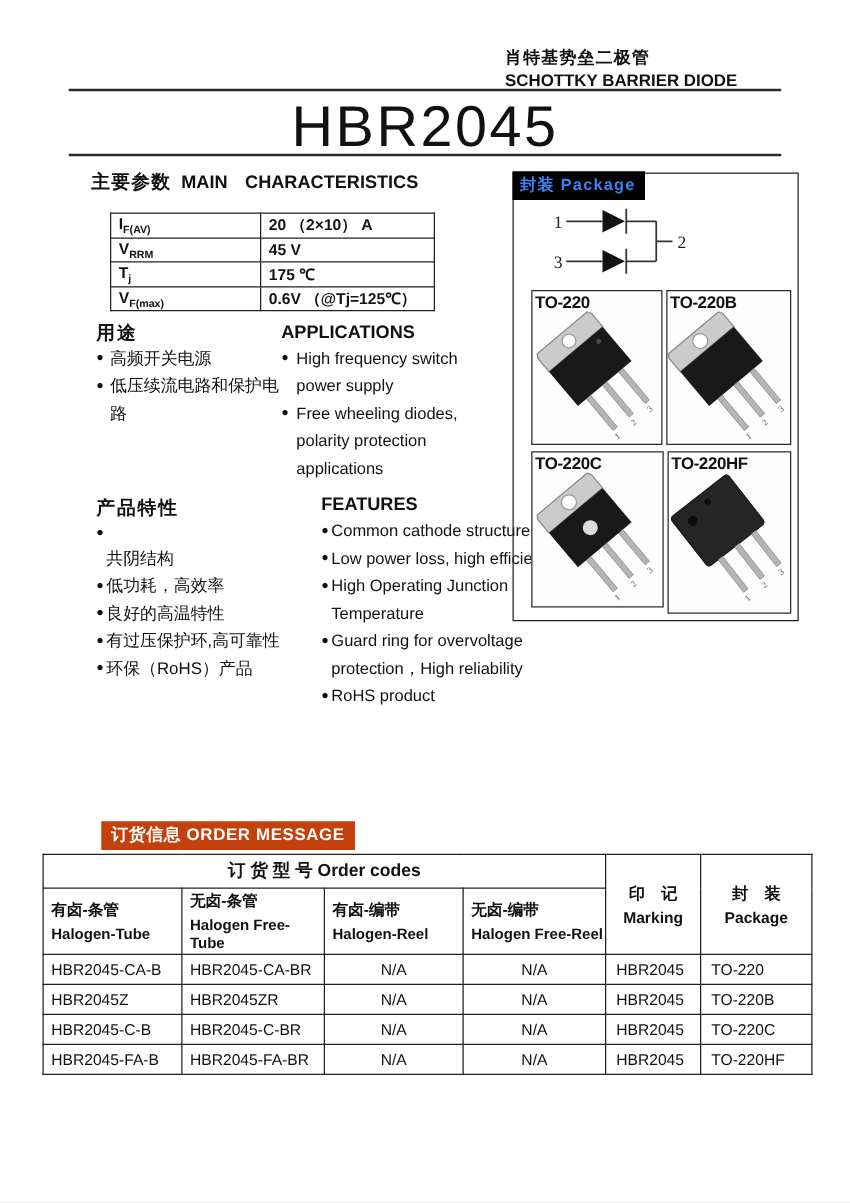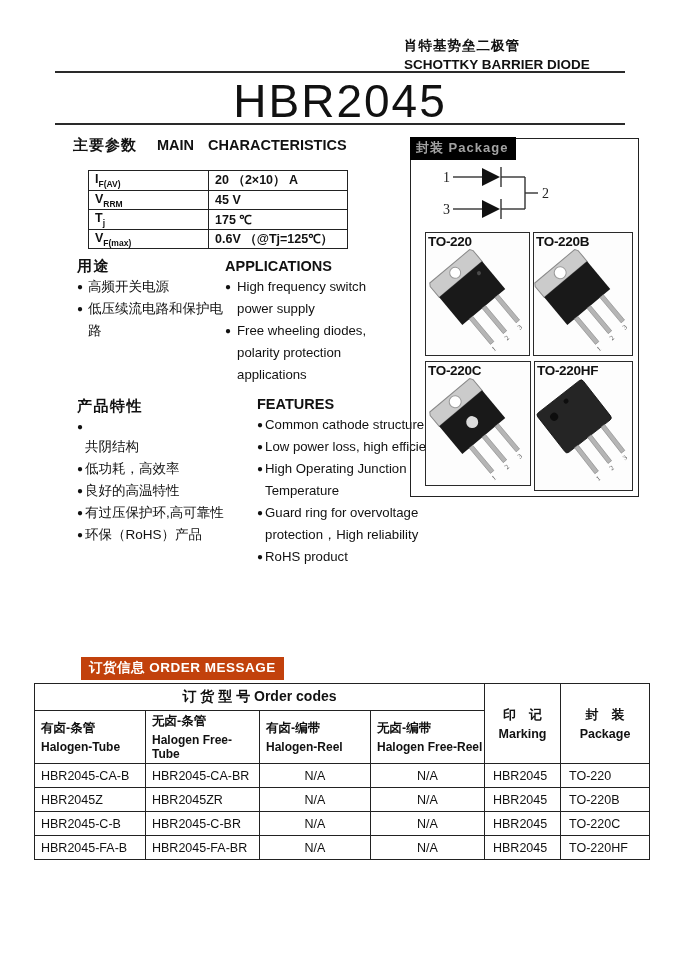--- a/index.html
+++ b/index.html
@@ -14,21 +14,21 @@
 
   
   .hdr-zh { font-size:13.5px; font-weight:bold; letter-spacing:1px; }
   .hdr-en { font-size:13.5px; font-weight:bold; margin-top:2px; }
   .part-title {
     position:absolute; left:55px; top:74px; width:570px;
     text-align:center; font-size:46px; font-weight:400; letter-spacing:2px;
   }
 
   
-  .sec-head { display:flex; align-items:baseline; gap:20px; }
+  .sec-head { display:flex; align-items:baseline; gap:8px; }
   .sec-head .zh { font-size:15px; font-weight:bold; letter-spacing:1px; }
   .sec-head .en { font-size:14.5px; font-weight:bold; word-spacing:10px; }
   .zh-head { font-size:15px; font-weight:bold; letter-spacing:1.5px; }
   .en-head { font-size:14.5px; font-weight:bold; }
 
   
   table.char { position:absolute; left:88px; top:170px; border-collapse:collapse; table-layout:fixed; }
   table.char td {
     border:1.6px solid #222; height:18.6px; padding:0 4px 0 6px;
     font-size:12.5px; font-weight:bold; white-space:nowrap;
@@ -44,21 +44,21 @@
   ul.zh-l { font-size:13.5px; }
   ul.en-l { font-size:13.2px; }
   ul.zh-l .bl { margin-right:5px; }
   ul.en-l .bl { margin-right:6px; }
   ul.tight .bl { margin-right:2px; }
   .t { display:block; }
 
   
   .pkg-panel { position:absolute; left:410px; top:138px; width:227px; height:357px; border:1.6px solid #222; }
   .pkg-label {
-    position:absolute; left:-1px; top:-2px; background:#000; color:#a3a3a3;
+    position:absolute; left:-1px; top:-2px; background:#000; color:#3b82f6;
     font-size:13px; font-weight:bold; padding:2px 8px 3px 6px; letter-spacing:1px;
   }
   .pkg-box { position:absolute; border:1.5px solid #2a2a2a; background:#fdfdfd; }
   .pkg-box .pkg-name { font-size:13.5px; font-weight:bold; letter-spacing:-0.3px; padding:1px 0 0 2px; }
   .pkg-photo { display:block; margin:2px auto 0; overflow:visible; }
   .schem text, .pin-num { font-family:"Liberation Serif", serif; }
   .schem text { font-size:14px; fill:#222; }
   .schem line { stroke:#333; stroke-width:1.4; }
 
   

